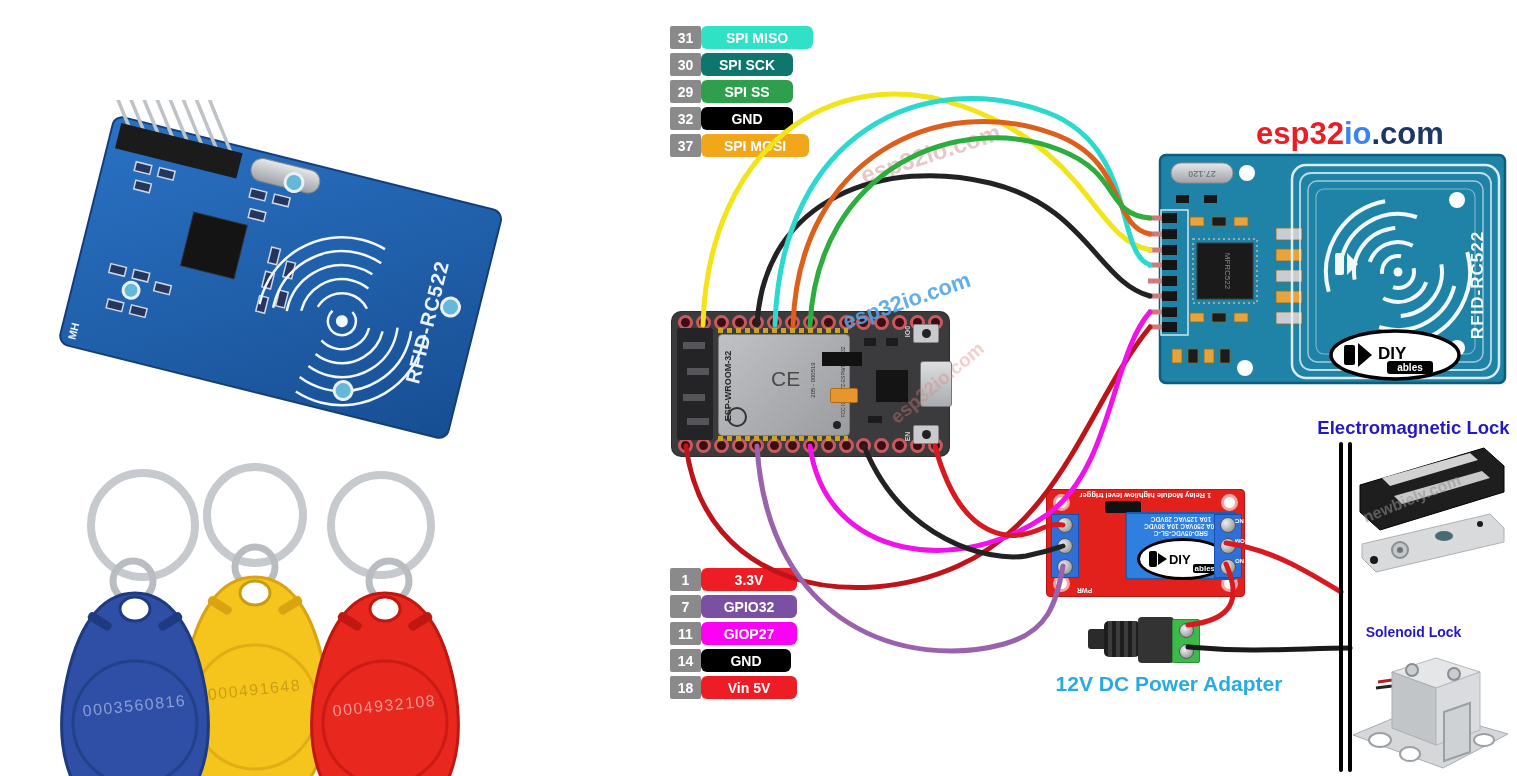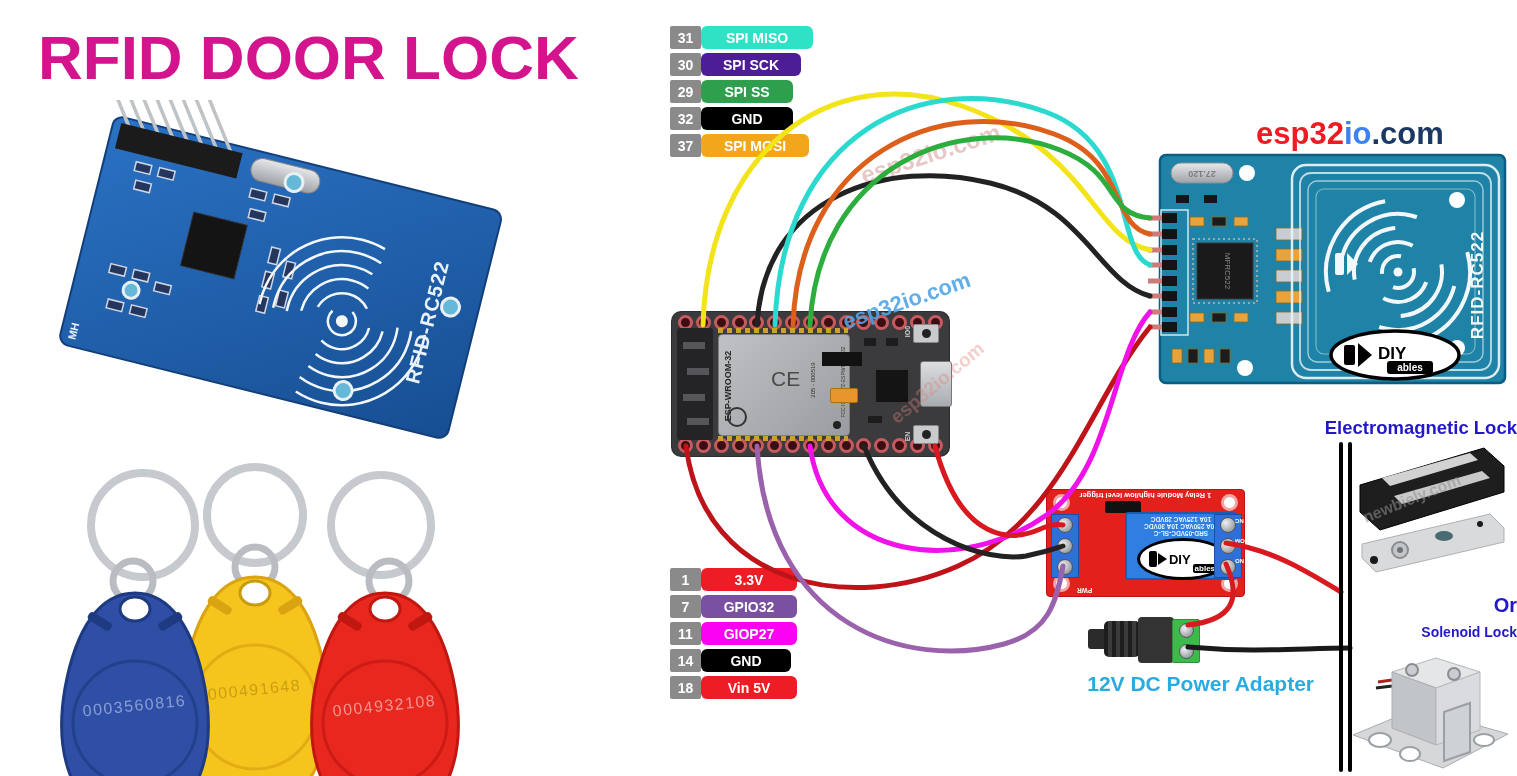--- a/index.html
+++ b/index.html
@@ -69,34 +69,33 @@
   #adapter-tip{position:absolute;left:0;top:21px;width:20px;height:20px;background:#2b2b2b;border-radius:3px;}
   #adapter-cone{position:absolute;left:16px;top:13px;width:36px;height:36px;border-radius:5px;
     background:repeating-linear-gradient(90deg,#1e1e1e 0 4px,#3c3c3c 4px 8px);}
   #adapter-body{position:absolute;left:50px;top:9px;width:36px;height:46px;background:#333;border-radius:4px;}
   #adapter-green{position:absolute;left:84px;top:11px;width:26px;height:42px;background:#3DBB4A;
                  border:1px solid #2E8F38;border-radius:2px;display:flex;flex-direction:column;
                  align-items:center;justify-content:space-around;}
   #adapter-green .screw{width:13px;height:13px;}
 
   
-  .big-label{font-weight:700;text-align:right;}
+  .big-label{font-weight:700;text-align:center;}
 
   
   .wm{font-weight:700;white-space:nowrap;}
 
   svg{display:block;}
   text{font-family:"Liberation Sans","DejaVu Sans",sans-serif;}
 </style>
 </head>
 <body>
 
 <div id="canvas">
 
-  <div id="page-title" class="abs" style="color: rgb(212, 20, 140);">RFID DOOR LOCK</div>
 
   <svg class="abs" style="left:20px;top:100px;" width="510" height="365" viewBox="0 0 510 365">
     <defs>
       <linearGradient id="pcbBlue" x1="0" y1="0" x2="1" y2="1">
         <stop offset="0" stop-color="#2A72C4"></stop>
           <stop offset="1" stop-color="#174E92"></stop>
       </linearGradient>
       <linearGradient id="metal" x1="0" y1="0" x2="0" y2="1">
         <stop offset="0" stop-color="#E6E8EA"></stop>
           <stop offset="1" stop-color="#9EA2A6"></stop>
@@ -195,21 +194,21 @@
     </g>
   </svg>
 
   <div class="abs pin-table" style="left:670px;top:26px;">
     <div class="pin-row">
       <div class="pin-num">31</div>
       <div class="pin-band" style="width: 112px; background-color: rgb(47, 226, 197);">SPI MISO</div>
     </div>
     <div class="pin-row">
       <div class="pin-num">30</div>
-      <div class="pin-band" style="width: 100px; background-color: #4c1d95;">SPI SCK</div>
+      <div class="pin-band" style="width: 92px; background-color: #0f766e;">SPI SCK</div>
     </div>
     <div class="pin-row">
       <div class="pin-num">29</div>
       <div class="pin-band" style="width: 92px; background-color: rgb(46, 160, 77);">SPI SS</div>
     </div>
     <div class="pin-row">
       <div class="pin-num">32</div>
       <div class="pin-band" style="width: 92px; background-color: rgb(0, 0, 0);">GND</div>
     </div>
     <div class="pin-row">
@@ -464,21 +463,20 @@
     <polygon points="44,22 88,8 132,22 88,38" fill="#E4E6E8" stroke="#B4B8BB"></polygon>
     <polygon points="44,22 88,38 88,95 44,78" fill="#C2C5C8" stroke="#A9ADB1"></polygon>
     <polygon points="88,38 132,22 132,80 88,95" fill="#D9DBDE" stroke="#B4B8BB"></polygon>
     <circle cx="64" cy="20" r="6" fill="#C9CCD0" stroke="#8a8d90" stroke-width="2"></circle>
     <circle cx="106" cy="24" r="6" fill="#C9CCD0" stroke="#8a8d90" stroke-width="2"></circle>
     <polygon points="96,62 122,53 122,102 96,111" fill="#CFD2D5" stroke="#9aa0a5" stroke-width="2"></polygon>
   </svg>
 
   <div class="abs big-label" style="left: 1024px; top: 672px; width: 290px; font-size: 21px; color: rgb(41, 171, 226);">12V DC Power Adapter</div>
   <div class="abs big-label" style="left: 1310px; top: 417px; width: 207px; font-size: 18.5px; color: rgb(35, 24, 200);">Electromagnetic Lock</div>
-  <div class="abs big-label" style="left: 1310px; top: 594px; width: 207px; font-size: 20px; color: rgb(35, 24, 200);">Or</div>
   <div class="abs big-label" style="left: 1310px; top: 624px; width: 207px; font-size: 14px; color: rgb(35, 24, 200);">Solenoid Lock</div>
 
   <div class="abs wm" style="left:858px;top:140px;transform:rotate(-18deg);font-size:24px;color:rgba(205,130,130,0.45);">esp32io.com</div>
   <div class="abs wm" style="left:840px;top:288px;transform:rotate(-19deg);font-size:22px;color:rgba(80,165,230,0.9);">esp32io.com</div>
   <div class="abs wm" style="left:880px;top:372px;transform:rotate(-40deg);font-size:19px;color:rgba(220,130,120,0.38);">esp32io.com</div>
   <div class="abs wm" style="left:1360px;top:490px;transform:rotate(-22deg);font-size:16px;color:rgba(145,145,145,0.55);">newbiely.com</div>
 
   <svg class="abs" style="left:0;top:0;z-index:5;pointer-events:none;" width="1517" height="776" viewBox="0 0 1517 776" fill="none" stroke-linecap="round">
 
     <path d="M703,325 C708,150 830,60 962,106 C1092,152 1092,238 1150,250" stroke-width="5" stroke="#F2E418"></path>

